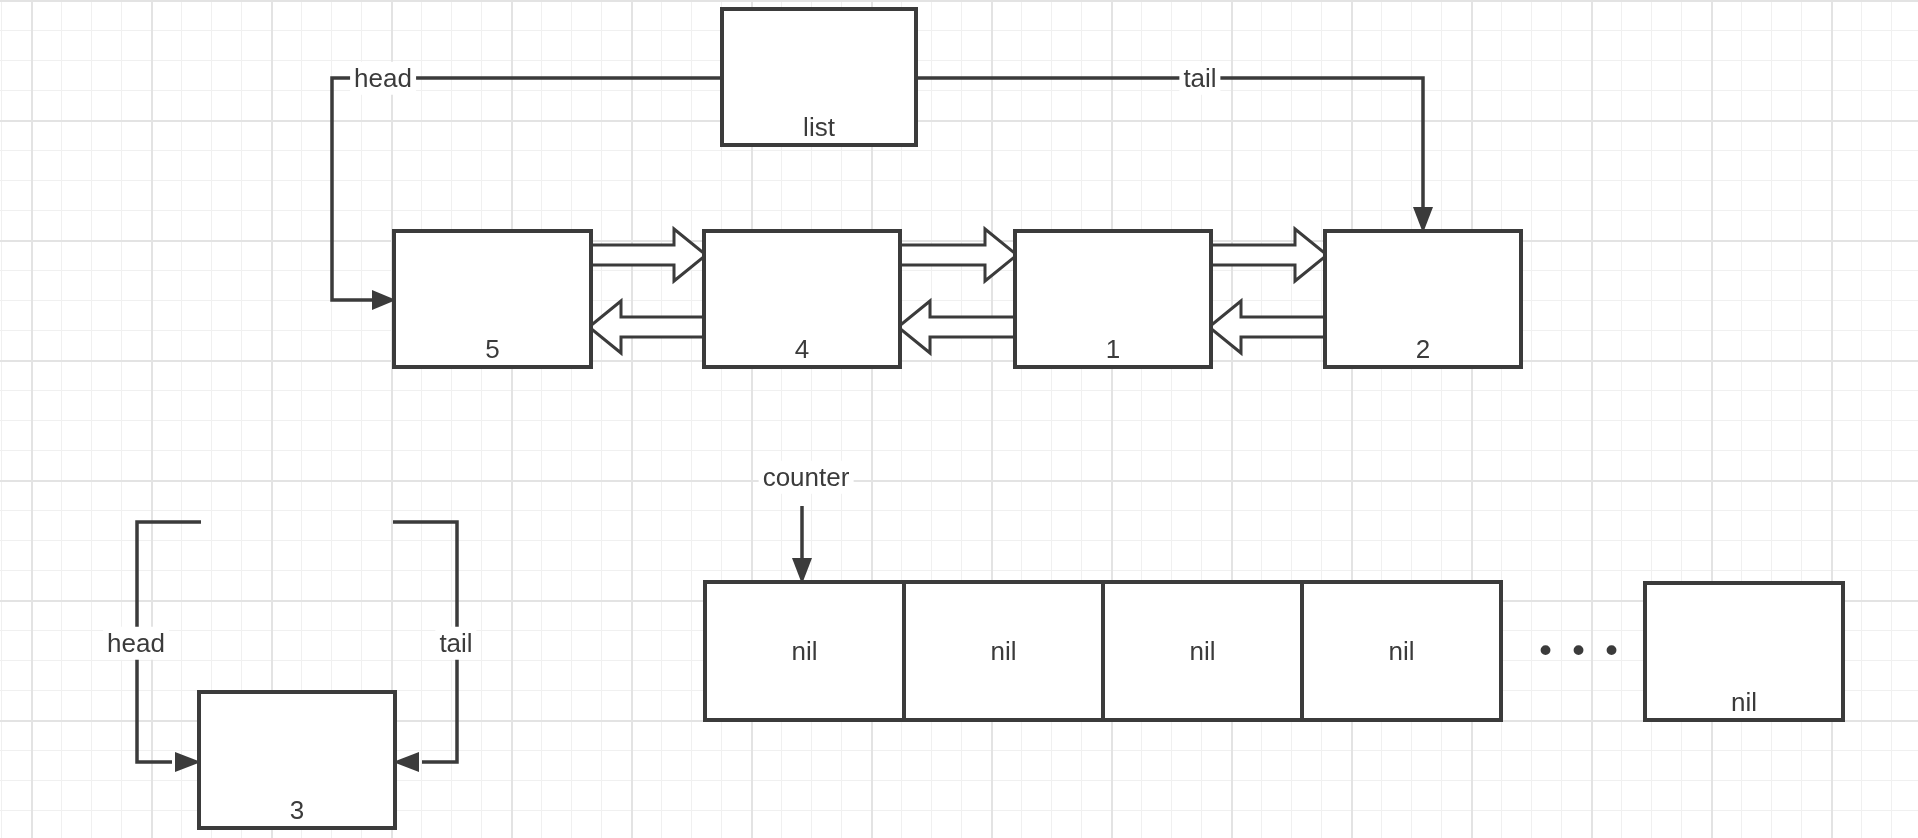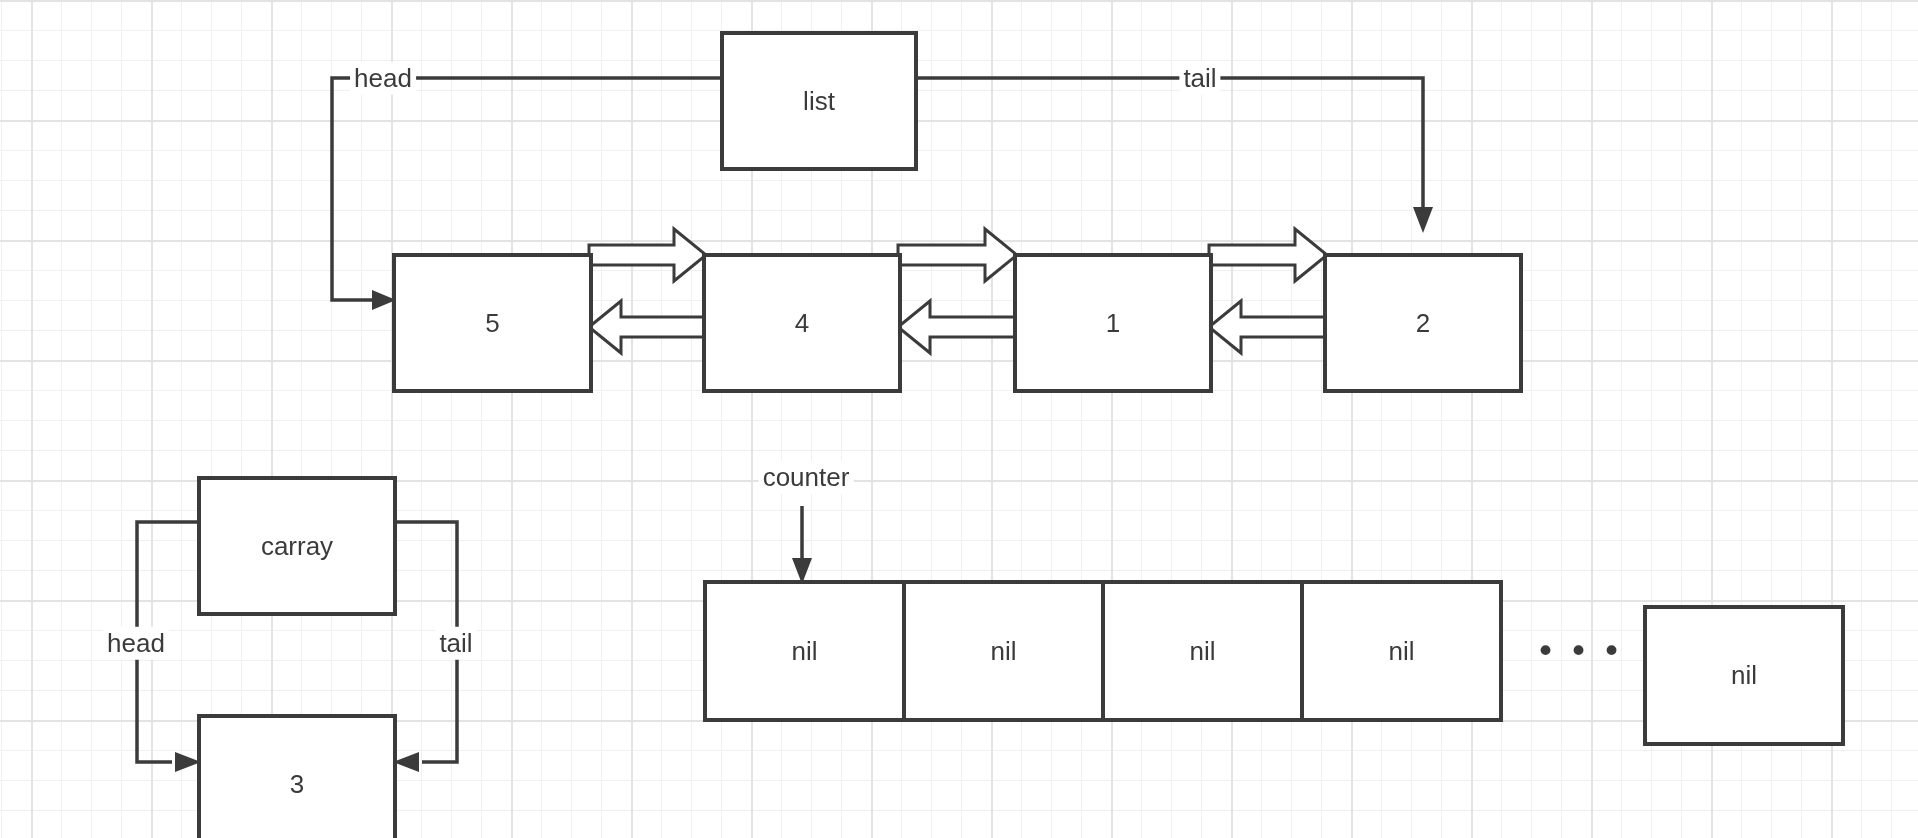--- a/index.html
+++ b/index.html
@@ -16,22 +16,22 @@
     background-position:31px 0,0 0,1px 0,0 0;
     font-family:"Liberation Sans",sans-serif;
   }
   .edges{position:absolute;left:0;top:0;width:1918px;height:838px;}
   .edge{fill:none;stroke:var(--stroke,#3b3b3b);stroke-width:3.5px;}
   .ah{fill:var(--stroke,#3b3b3b);stroke:none;}
   .block{fill:#ffffff;stroke:var(--stroke,#3b3b3b);stroke-width:3px;stroke-miterlimit:6;}
   .box{
     position:absolute;box-sizing:border-box;background:#ffffff;
     border:4px solid var(--stroke,#3b3b3b);
-    display:flex;align-items:center;justify-content:center;
-    font-size:26px;color:var(--text,#3b3b3b);margin-top:24px;
+    display:flex;align-items:flex-end;justify-content:center;
+    font-size:26px;color:var(--text,#3b3b3b);
   }
   .edge-label{
     position:absolute;transform:translate(-50%,-50%);
     background:#ffffff;padding:0 4px;line-height:1.25;white-space:nowrap;
     font-size:26px;color:var(--text,#3b3b3b);text-align:center;
   }
   .nil-row{position:absolute;left:703px;top:580px;display:flex;}
   .nil-cell{
     box-sizing:border-box;width:203px;height:142px;background:#ffffff;
     border:4px solid var(--stroke,#3b3b3b);
@@ -97,23 +97,20 @@
   <div class="box" style="left:702px;top:229px;width:200px;height:140px">
     <span>4</span>
   </div>
   <div class="box" style="left:1013px;top:229px;width:200px;height:140px">
     <span>1</span>
   </div>
   <div class="box" style="left:1323px;top:229px;width:200px;height:140px">
     <span>2</span>
   </div>
 
-  <div class="box" style="left:197px;top:452px;width:200px;height:140px">
-    <span>carray</span>
-  </div>
   <div class="box" style="left:197px;top:690px;width:200px;height:140px">
     <span>3</span>
   </div>
 
   <div class="nil-row">
     <div class="nil-cell">
       <span>nil</span>
     </div>
     <div class="nil-cell">
       <span>nil</span>

